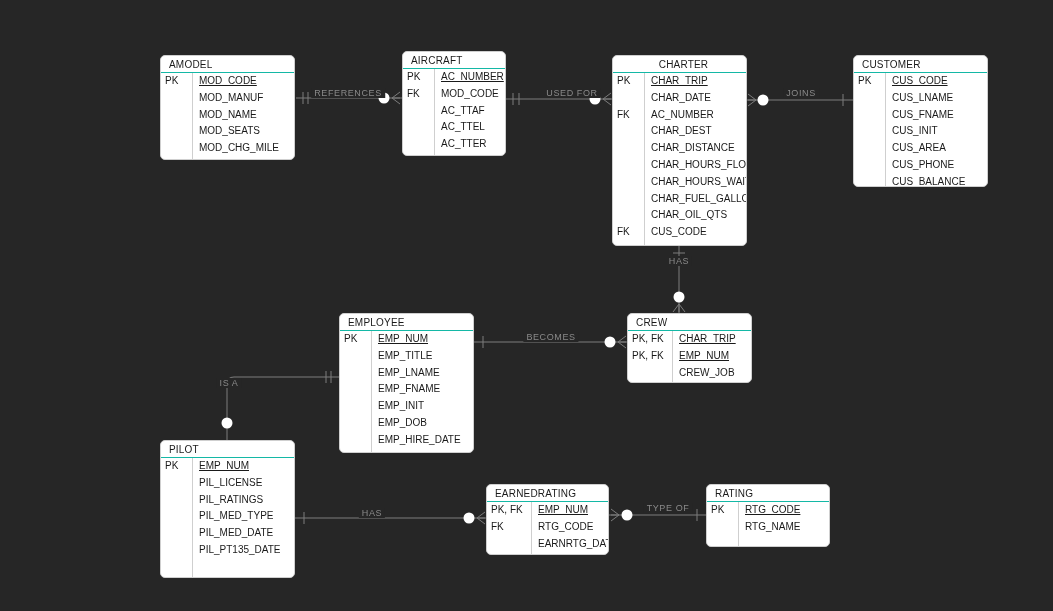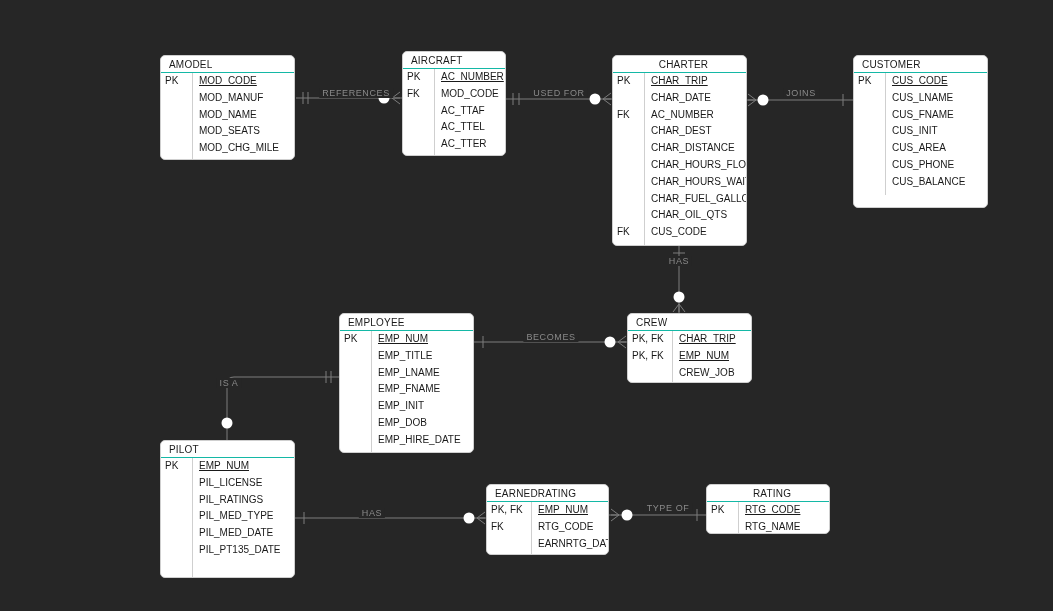--- a/index.html
+++ b/index.html
@@ -148,22 +148,22 @@
     <g>
       <line x1="609" y1="515" x2="706" y2="515"></line>
       <circle class="node" cx="627" cy="515" r="5.5"></circle>
       <polyline points="611,509 619,515 611,521"></polyline>
       <line x1="611" y1="515" x2="619" y2="515"></line>
       <line x1="697" y1="509" x2="697" y2="521"></line>
     </g>
   </svg>
 
   <div id="labels">
-      <div class="rel-label" style="left: 356px; top: 93px; transform: translate(-50%, -50%);">REFERENCES</div>
-      <div class="rel-label" style="left: 559px; top: 93px; transform: translate(-50%, -50%);">USED FOR</div>
+      <div class="rel-label" style="left: 348px; top: 93px; transform: translate(-50%, -50%);">REFERENCES</div>
+      <div class="rel-label" style="left: 572px; top: 93px; transform: translate(-50%, -50%);">USED FOR</div>
       <div class="rel-label" style="left: 801px; top: 93px; transform: translate(-50%, -50%);">JOINS</div>
       <div class="rel-label vert" style="left: 679px; top: 261px; transform: translate(-50%, -50%);">HAS</div>
       <div class="rel-label" style="left: 551px; top: 337px; transform: translate(-50%, -50%);">BECOMES</div>
       <div class="rel-label" style="left: 229px; top: 383px; transform: translate(-50%, -50%);">IS A</div>
       <div class="rel-label" style="left: 372px; top: 513px; transform: translate(-50%, -50%);">HAS</div>
       <div class="rel-label" style="left: 668px; top: 508px; transform: translate(-50%, -50%);">TYPE OF</div>
     </div>
 
   <div id="entities">
       <div class="entity" style="left: 160px; top: 55px; width: 135px; height: 105px;">
@@ -257,21 +257,21 @@
           <div class="attr">
             <span class="k"></span>
             <span class="n" style="left: 38px;">CHAR_OIL_QTS</span>
           </div>
           <div class="attr">
             <span class="k">FK</span>
             <span class="n" style="left: 38px;">CUS_CODE</span>
           </div>
         </div>
       </div>
-      <div class="entity" style="left: 853px; top: 55px; width: 135px; height: 153px;">
+      <div class="entity" style="left: 853px; top: 55px; width: 135px; height: 132px;">
         <div class="ent-title">CUSTOMER</div>
         <div class="ent-body" style="height: 122px;">
           <div class="keycol-line" style="left: 31px;"></div>
           <div class="attr">
             <span class="k">PK</span>
             <span class="n pk" style="left: 38px;">CUS_CODE</span>
           </div>
           <div class="attr">
             <span class="k"></span>
             <span class="n" style="left: 38px;">CUS_LNAME</span>
@@ -391,21 +391,21 @@
           <div class="attr">
             <span class="k">FK</span>
             <span class="n" style="left: 51px;">RTG_CODE</span>
           </div>
           <div class="attr">
             <span class="k"></span>
             <span class="n" style="left: 51px;">EARNRTG_DATE</span>
           </div>
         </div>
       </div>
-      <div class="entity" style="left: 706px; top: 484px; width: 124px; height: 50px; text-align: center;">
+      <div class="entity" style="left: 706px; top: 484px; width: 124px; height: 63px;">
         <div class="ent-title">RATING</div>
         <div class="ent-body" style="height: 53px;">
           <div class="keycol-line" style="left: 31px;"></div>
           <div class="attr">
             <span class="k">PK</span>
             <span class="n pk" style="left: 38px;">RTG_CODE</span>
           </div>
           <div class="attr">
             <span class="k"></span>
             <span class="n" style="left: 38px;">RTG_NAME</span>

